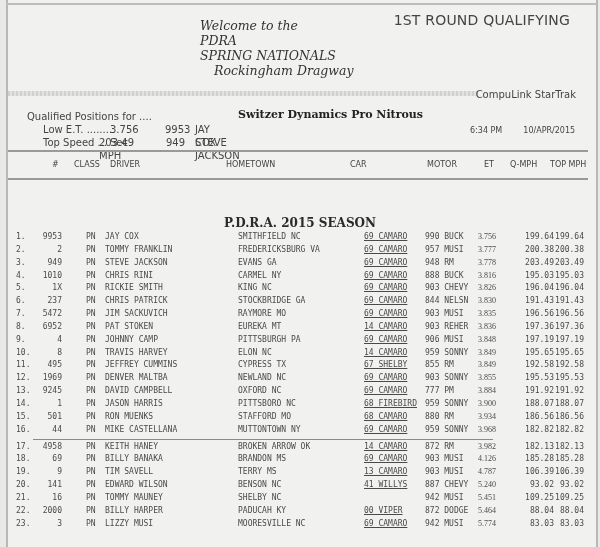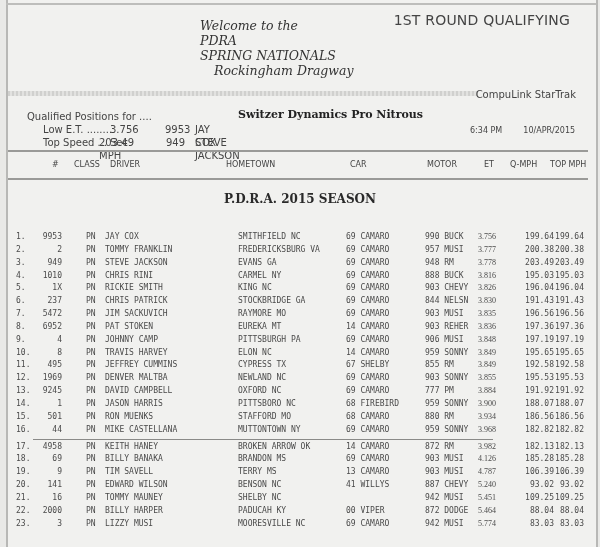--- a/index.html
+++ b/index.html
@@ -9,30 +9,30 @@
   .welcome { position:absolute; left:200px; top:18px; width:230px; text-align:left; font-family:"DejaVu Serif", serif; font-style:italic; font-size:12.5px; line-height:15px; color:#333; }
   .round { position:absolute; right:30px; top:12px; font-size:14px; letter-spacing:0.2px; color:#444; }
   .band { position:absolute; left:8px; top:91px; width:470px; height:5px; background:repeating-linear-gradient(90deg,#d0d0ce 0 2px,#e2e2e0 2px 4px); }
   .compulink { position:absolute; right:24px; top:89px; font-size:10px; color:#444; }
   .qual { position:absolute; left:27px; top:110px; font-size:10px; color:#444; line-height:13px; }
   .qual .row { position:relative; height:13px; }
   .title { position:absolute; left:238px; top:108px; font-family:"DejaVu Serif", serif; font-weight:bold; font-size:11px; color:#222; }
   .datetime { position:absolute; left:470px; top:126px; font-size:8px; color:#444; }
   .hline { position:absolute; left:8px; width:580px; height:2px; background:#9a9a98; }
   .colhead { position:absolute; top:160px; font-size:8px; color:#444; }
-  .season { position:absolute; left:0; width:600px; top:192px; text-align:center; font-family:"DejaVu Serif", serif; font-weight:bold; font-size:12px; color:#2a2a2a; }
+  .season { position:absolute; left:0; width:600px; top:216px; text-align:center; font-family:"DejaVu Serif", serif; font-weight:bold; font-size:12px; color:#2a2a2a; }
   .rows { position:absolute; left:0; top:232px; width:600px; }
   .r { position:relative; height:12.85px; font-family:"DejaVu Sans Mono", monospace; font-size:8px; color:#4a4a4a; }
   .r span { position:absolute; top:0; white-space:nowrap; }
   .c-pos { left:16px; }
   .c-num { left:34px; width:28px; text-align:right; }
   .c-cls { left:86px; }
   .c-drv { left:105px; }
   .c-town { left:238px; }
-  .c-car { left:346px; }
+  .c-car { left:364px;text-decoration:underline; }
   .c-motor { left:425px; }
   .c-et { left:478px;font-family:Liberation Serif, serif; }
   .c-q { left:514px; width:40px; text-align:right; }
   .c-top { left:554px; width:30px; text-align:right; }
   .divider { position:relative; height:4px; }
   .divider div { position:absolute; left:33px; width:460px; top:1px; height:1px; background:#8a8a88; }
 </style>
 </head>
 <body>
 

